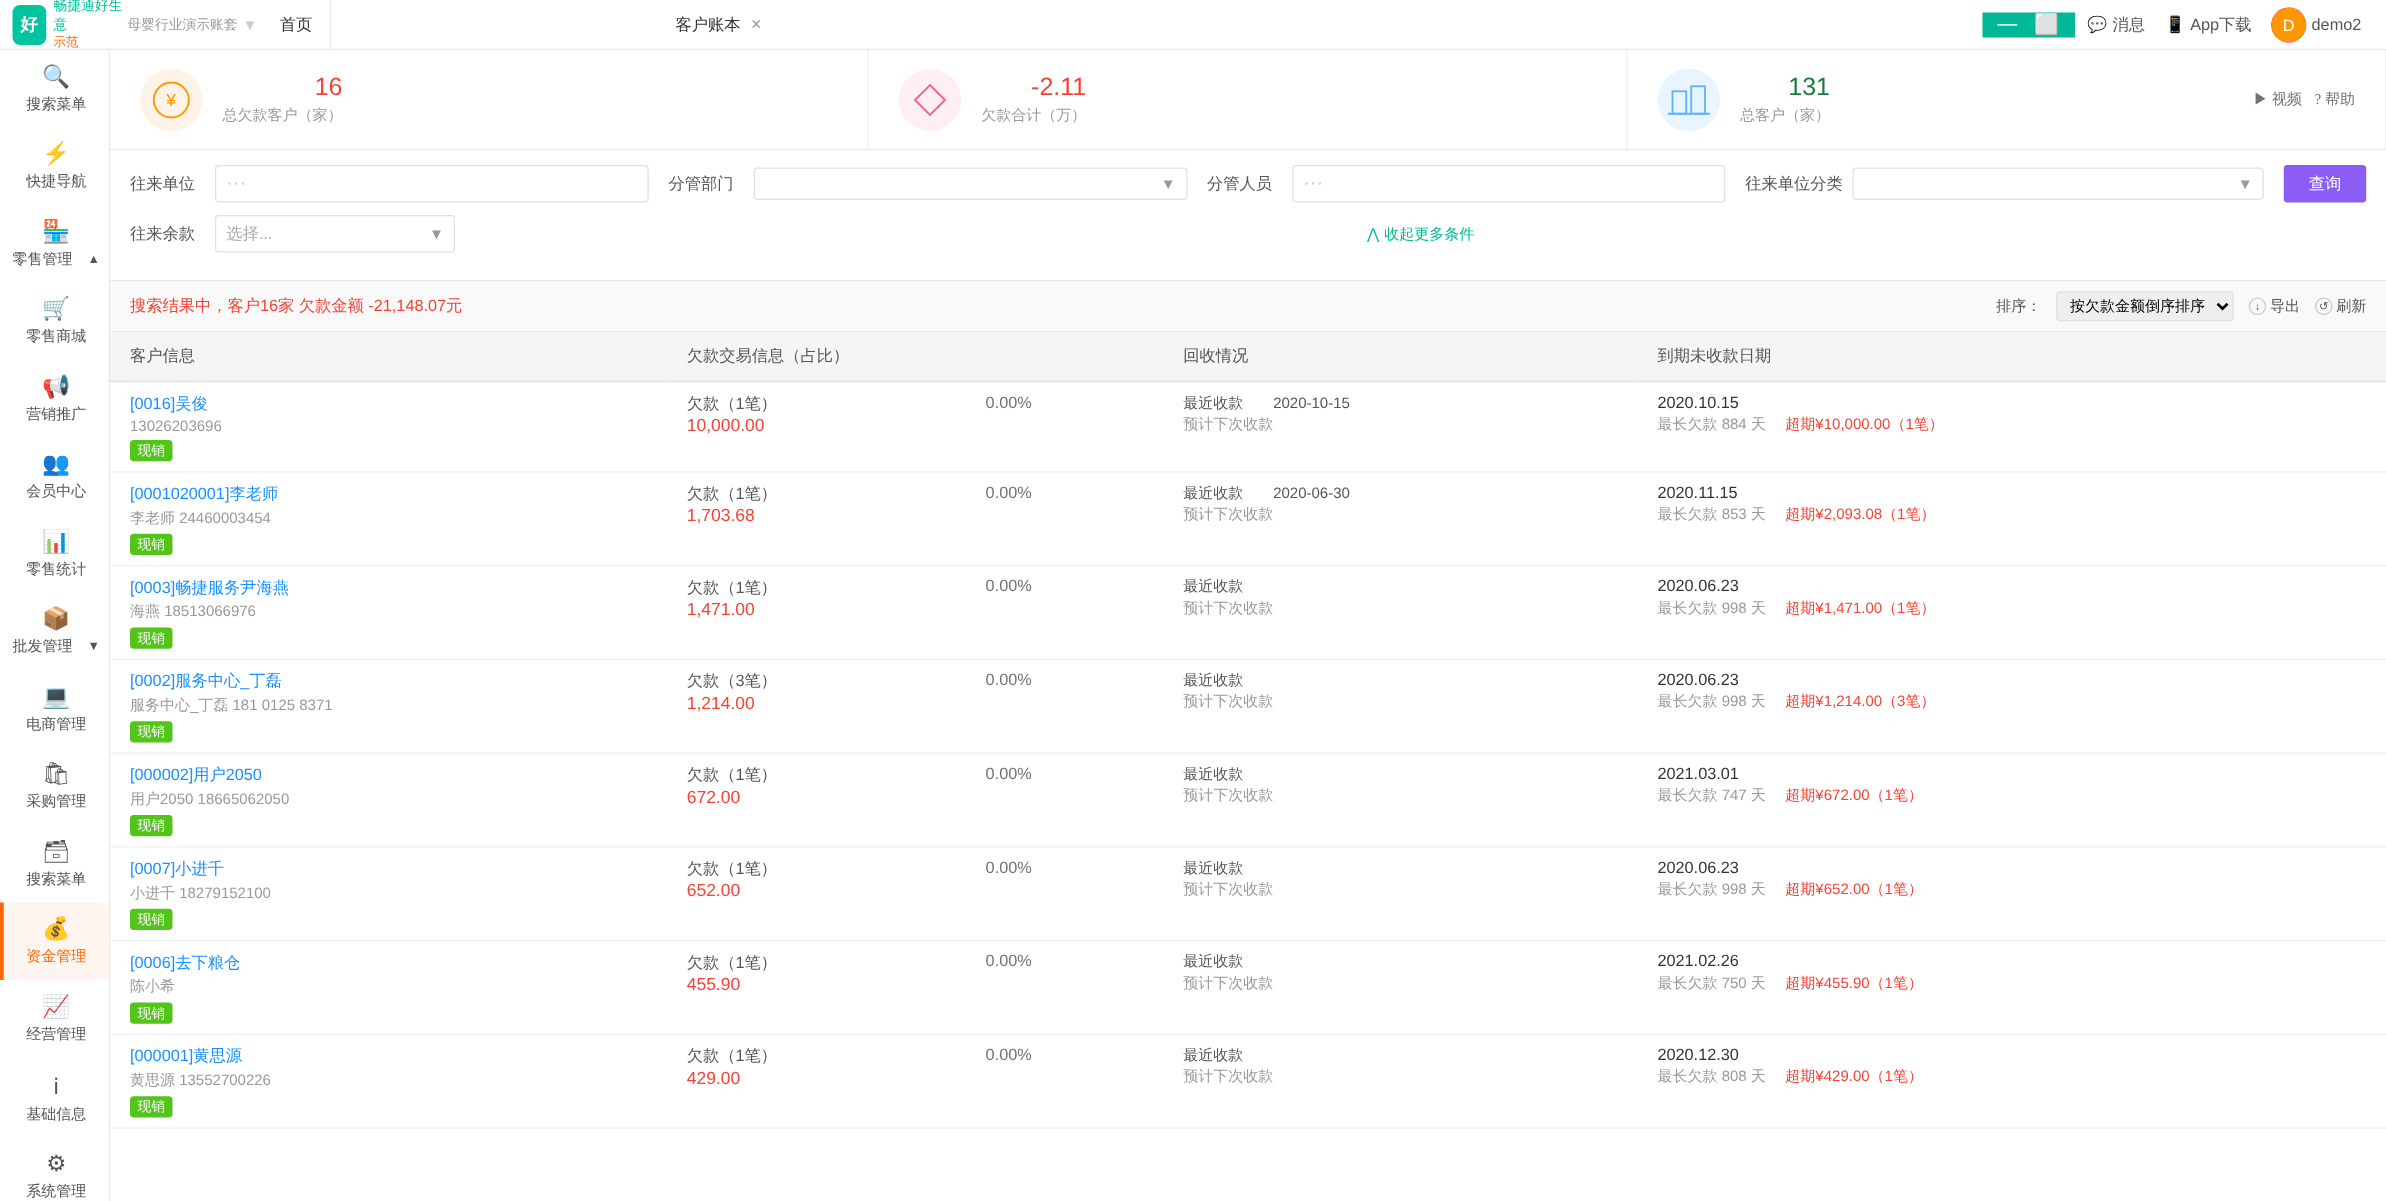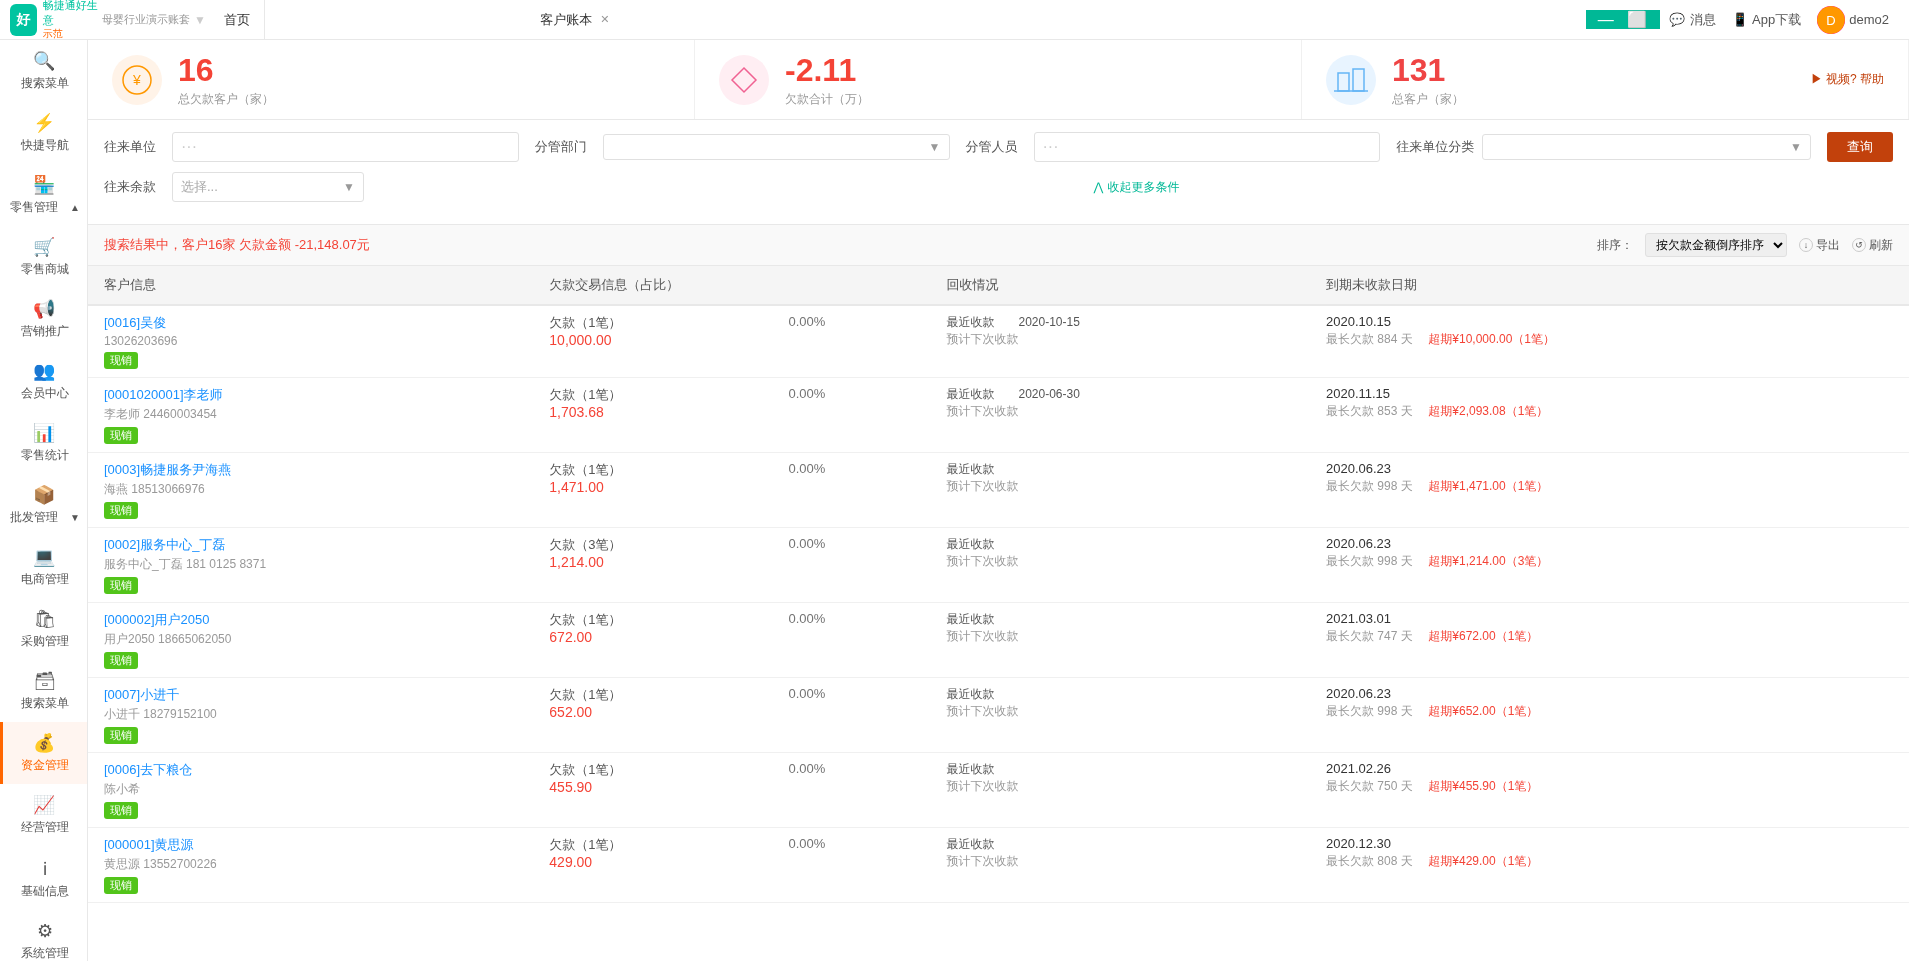--- a/index.html
+++ b/index.html
@@ -32,35 +32,35 @@
     .sidebar-nav-label { display: flex; align-items: center; justify-content: center; gap: 12px; }
 
     
     .stats-bar { display: flex; background: #fff; border-bottom: 1px solid #e8e8e8; height: 80px; }
     .stat-card { flex: 1; display: flex; align-items: center; padding: 0 24px; gap: 16px; border-right: 1px solid #f0f0f0; }
     .stat-icon { width: 50px; height: 50px; border-radius: 50%; display: flex; align-items: center; justify-content: center; font-size: 22px; }
     .stat-icon.orange { background: #fff3e8; color: #ff9800; }
     .stat-icon.pink { background: #ffeef3; color: #f48fb1; }
     .stat-icon.blue { background: #e8f4ff; color: #64b5f6; }
     .stat-info { display: flex; flex-direction: column; }
-    .stat-value { font-size: 32px; font-weight: bold; }
+    .stat-value { font-size: 20px; font-weight: normal; text-align: right; }
     .stat-value.red { color: #f44336; }
-    .stat-value.black { color: #ef4444; }
+    .stat-value.black { color: #15803d; }
     .stat-label { font-size: 12px; color: #999; margin-top: 2px; }
-    .stat-card-right { margin-left: auto; display: flex; font-size: 12px; color: #c2410c; cursor: pointer; }
+    .stat-card-right { margin-left: auto; display: flex; gap: 10px; font-size: 12px; color: #737373; cursor: pointer; font-family: Liberation Serif, serif; }
 
     
     .filter-area { background: #fff; padding: 12px 16px; border-bottom: 1px solid #e8e8e8; }
     .filter-row { display: flex; align-items: center; gap: 16px; margin-bottom: 10px; }
     .filter-field { display: flex; align-items: center; gap: 8px; flex: 1; }
     .filter-label { font-size: 13px; color: #555; white-space: nowrap; min-width: 60px; }
     .filter-input { flex: 1; border: 1px solid #e0e0e0; border-radius: 3px; padding: 5px 8px; font-size: 13px; color: #333; display: flex; align-items: center; justify-content: space-between; background: #fff; cursor: pointer; }
     .filter-input .dots { color: #ccc; font-size: 16px; }
     .filter-input .arrow { color: #999; font-size: 12px; }
-    .filter-btn { background: #c2410c; color: white; border: none; padding: 6px 20px; border-radius: 3px; cursor: pointer; font-size: 13px; }
+    .filter-btn { background: #8b5cf6; color: white; border: none; padding: 6px 20px; border-radius: 3px; cursor: pointer; font-size: 13px; }
     .collapse-btn { display: flex; align-items: center; justify-content: center; gap: 4px; color: #00b896; font-size: 12px; cursor: pointer; }
 
     
     .result-bar { display: flex; align-items: center; justify-content: space-between; padding: 8px 16px; background: #f9f9f9; border-bottom: 1px solid #e8e8e8; font-size: 13px; }
     .result-info { color: #555; }
     .result-info span { color: #f44336; }
     .result-actions { display: flex; align-items: center; gap: 12px; color: #555; font-size: 12px; }
     .result-actions select { border: 1px solid #e0e0e0; border-radius: 3px; padding: 3px 6px; font-size: 12px; }
     .result-action-btn { display: flex; align-items: center; gap: 3px; cursor: pointer; color: #555; }
     .result-action-btn .icon-circle { width: 14px; height: 14px; border-radius: 50%; border: 1px solid #ccc; display: inline-flex; align-items: center; justify-content: center; font-size: 9px; }

